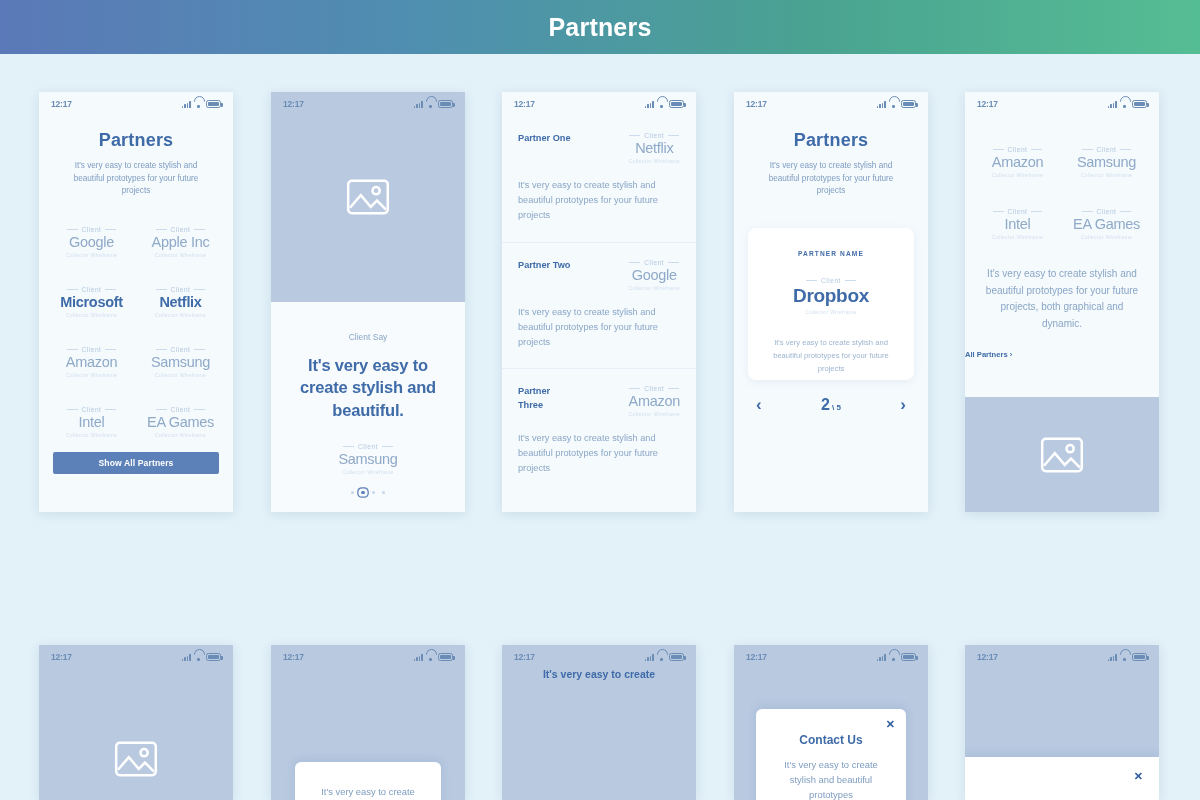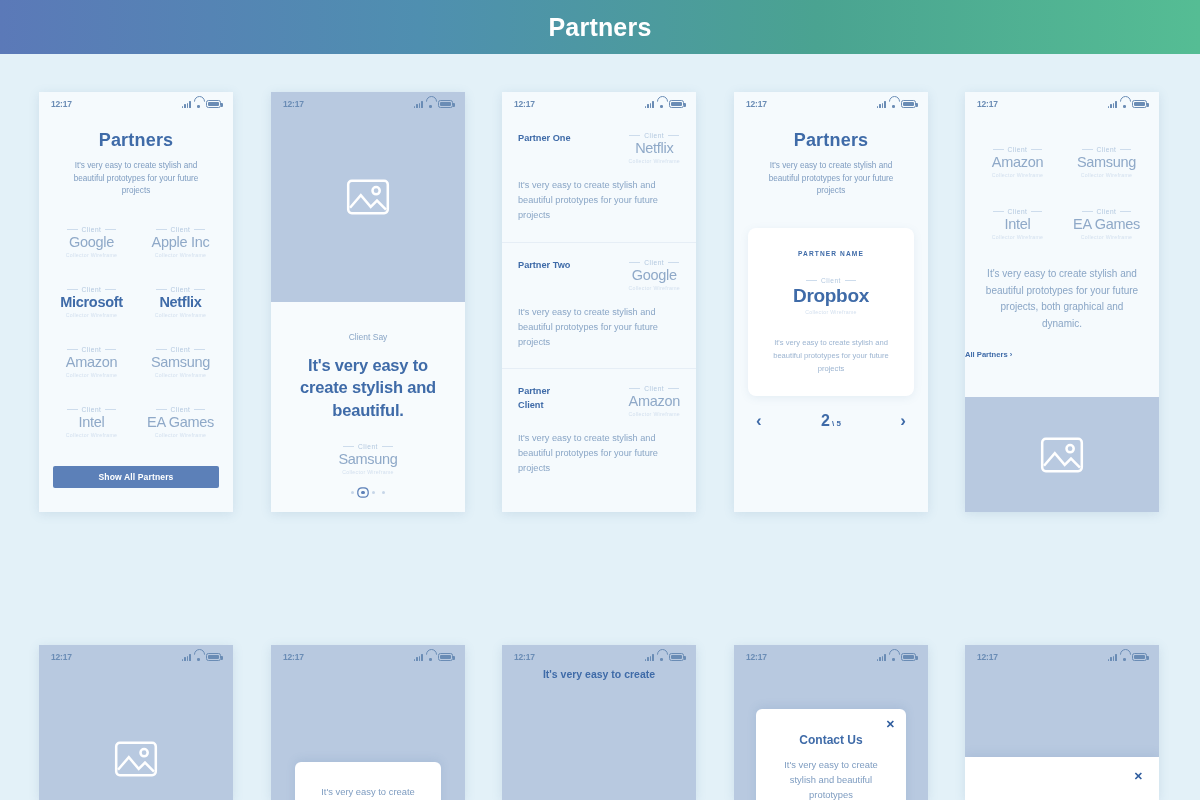--- a/index.html
+++ b/index.html
@@ -106,21 +106,21 @@
 
   
   .plist-item { padding: 16px 16px 18px; border-bottom: 1px solid #e6eef6; }
   .plist-item:last-child { border-bottom: none; }
   .plist-head { display:flex; align-items:flex-start; justify-content:space-between; }
   .plist-name { font-size: 9.2px; font-weight: 700; color:#3f6ba8; line-height:1.5; width: 56px; }
   .plist-body { margin-top: 14px; }
 
   
   .detail-panel {
-    background:#ffffff; margin: 0 14px; border-radius: 8px; padding: 22px 16px 20px;
+    background:#ffffff; margin: 0 14px; border-radius: 8px; padding: 22px 16px 4px;
     text-align:center; box-shadow: 0 2px 8px rgba(90,130,170,.10);
   }
   .panel-eyebrow { font-size: 6.6px; font-weight:700; color:#3f6ba8; letter-spacing: 1.1px; }
   .detail-panel .logo { margin-top: 20px; }
   .detail-panel .logo-name { font-size: 19px; color:#3f6ba8; font-weight:700; }
   .panel-body { font-size: 7.6px; color:#9db5d1; line-height:1.7; margin-top: 22px; padding: 0 4px; }
   .pager { display:flex; align-items:center; justify-content:space-between; padding: 16px 22px 0; }
   .pager-arrow { font-size: 17px; color:#3f6ba8; font-weight:700; line-height:1; cursor:pointer; }
   .pager-count { color:#3f6ba8; font-weight:700; }
   .pager-count .cur { font-size: 16px; }
@@ -219,21 +219,21 @@
         <div class="logo-sub">Collector Wireframe</div>
       </div>
       <div class="logo">
         <div class="logo-eyebrow">
             <span>Client</span>
           </div>
         <div class="logo-name">EA Games</div>
         <div class="logo-sub">Collector Wireframe</div>
       </div>
     </div>
-    <div class="btn-primary" style="margin-top:28px">Show All Partners</div>
+    <div class="btn-primary" style="margin-top:14px">Show All Partners</div>
   </div>
 
   <div class="card row1 c2">
     <div class="img-ph" style="height:210px;position:relative">
       <div class="statusbar" style="position:absolute;top:0;left:0;right:0">
         <div class="status-time">12:17</div>
         <div class="status-icons">
           <span class="bars">
               <i></i>
               <i></i>
@@ -304,21 +304,21 @@
               <span>Client</span>
             </div>
           <div class="logo-name">Google</div>
           <div class="logo-sub">Collector Wireframe</div>
         </div>
       </div>
       <div class="body-text plist-body">It's very easy to create stylish and beautiful prototypes for your future projects</div>
     </div>
     <div class="plist-item">
       <div class="plist-head">
-        <div class="plist-name">Partner Client</div>
+        <div class="plist-name">Partner Three</div>
         <div class="logo">
           <div class="logo-eyebrow">
               <span>Client</span>
             </div>
           <div class="logo-name">Amazon</div>
           <div class="logo-sub">Collector Wireframe</div>
         </div>
       </div>
       <div class="body-text plist-body">It's very easy to create stylish and beautiful prototypes for your future projects</div>
     </div>

